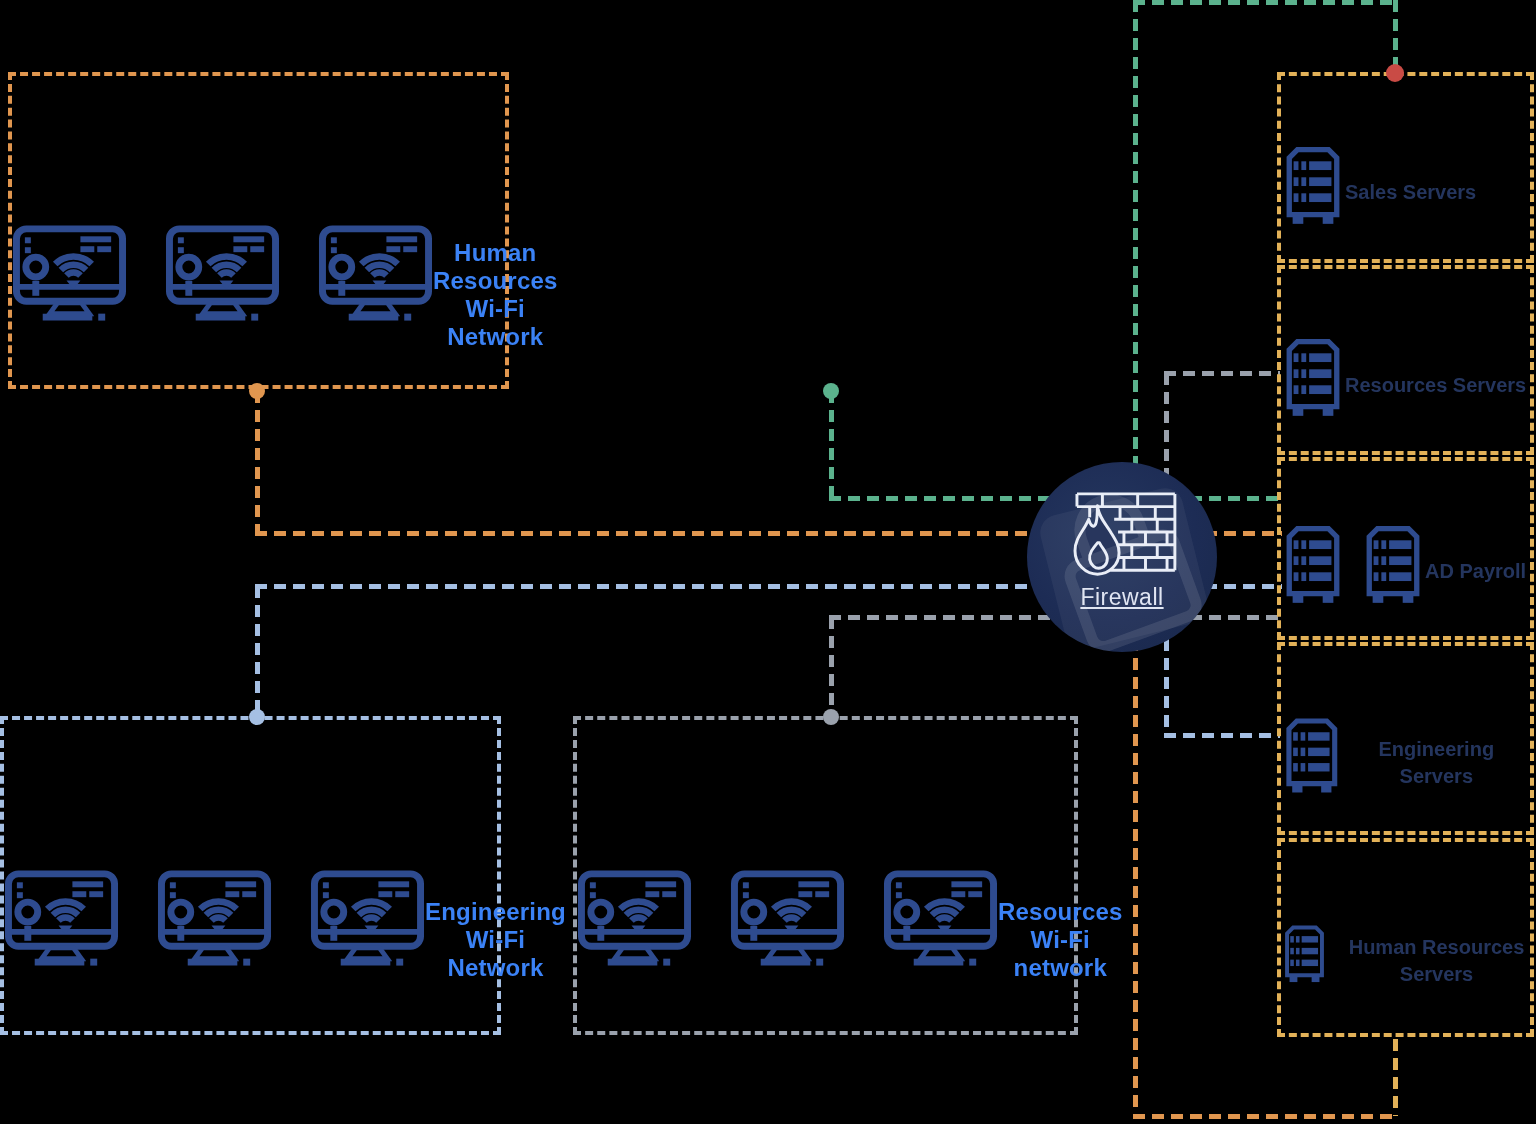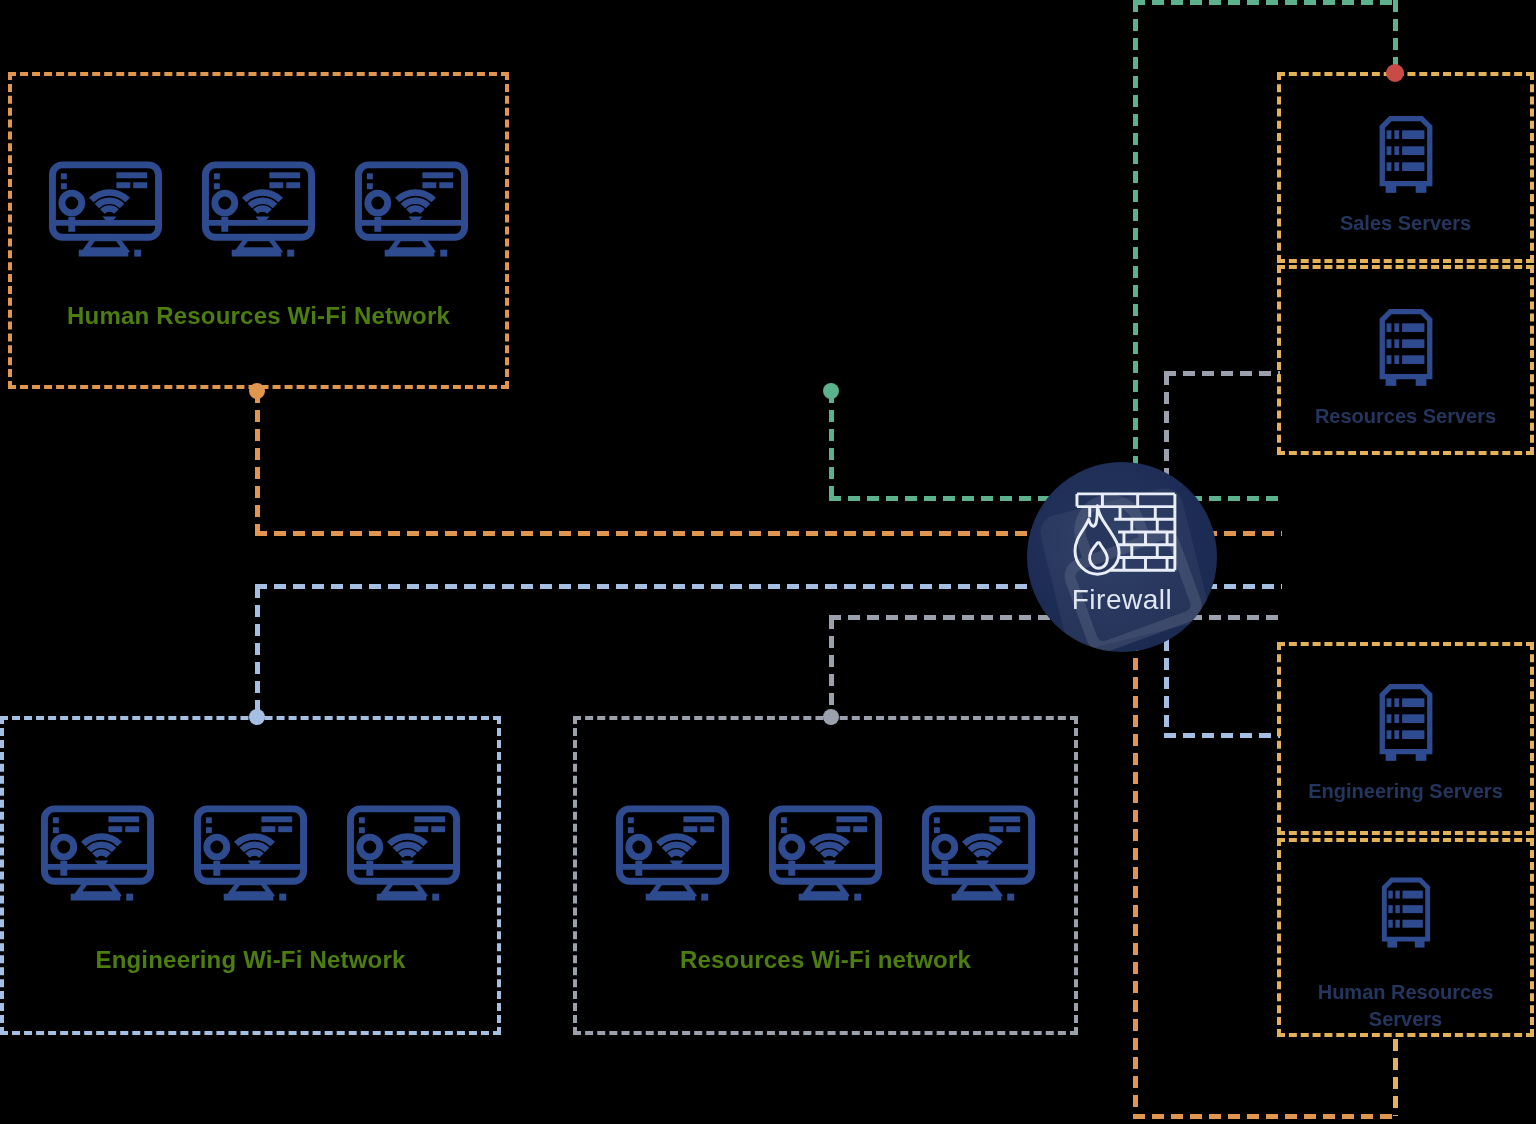--- a/index.html
+++ b/index.html
@@ -1,52 +1,52 @@
 <!DOCTYPE html>
 <html><head>
 <meta charset="utf-8">
 <style>
   html,body{margin:0;padding:0;background:#000;}
   #canvas{
     position:relative;width:1536px;height:1124px;background:#000;overflow:hidden;
     font-family:"Liberation Sans", sans-serif;
   }
   
-  .zone{position:absolute;border:4px dashed;z-index:2;display:flex;flex-direction:column;align-items:center;box-sizing:border-box;background:transparent;}
+  .zone{position:absolute;border:4px dashed;z-index:2;display:flex;flex-direction:row;align-items:center;box-sizing:border-box;background:transparent;}
   .zone.hr        {border-color:#e0964f;}
   .zone.sales     {border-color:#5bb28d;}
   .zone.engineering{border-color:#a5bfe3;}
   .zone.marketing {border-color:#9aa1ac;}
   .zone.servers   {border-color:#e2b158;}
 
   .wifi-box{padding-top:84px;}
   .icon-row{display:flex;gap:38px;}
   .wifi-label{
-    margin-top:44px;font-size:24px;font-weight:bold;color:#4d7c0f;letter-spacing:.2px;text-align:center;
+    margin-top:44px;font-size:24px;font-weight:bold;color:#3b82f6;letter-spacing:.2px;text-align:center;
   }
   .server-box{align-items:center;}
   .server-label{
     margin-top:12px;font-size:20px;font-weight:bold;color:#24355e;text-align:center;line-height:1.35;max-width:215px;
   }
 
   
   .hline{position:absolute;height:5px;z-index:1;background:repeating-linear-gradient(90deg,var(--c) 0 12px,transparent 12px 19px);}
   .vline{position:absolute;width:5px;z-index:1;background:repeating-linear-gradient(180deg,var(--c) 0 12px,transparent 12px 19px);}
 
   .dot{position:absolute;width:16px;height:16px;border-radius:50%;z-index:6;}
   .dot.red{width:18px;height:18px;}
 
   
   .firewall{
     position:absolute;left:1027px;top:462px;width:190px;height:190px;border-radius:50%;
     background:radial-gradient(circle at 42% 38%, #25375f 0%, #1d2c55 55%, #192849 100%);
     z-index:5;display:flex;flex-direction:column;align-items:center;overflow:hidden;
   }
   .firewall .fw-icon{margin-top:26px;}
-  .firewall .fw-label{color:#dfe4f2;font-size:28px;font-weight:400;margin-top:2px;letter-spacing:.5px;}
+  .firewall .fw-label{color:#dfe4f2;font-size:23px;font-weight:400;margin-top:2px;letter-spacing:.5px;text-decoration:underline;}
   .lock-mark{position:absolute;left:0;top:0;width:190px;height:190px;}
 
   .hidden-defs{position:absolute;width:0;height:0;overflow:hidden;}
 </style>
 </head>
 <body>
 
 <svg class="hidden-defs" aria-hidden="true">
   <defs>
     <symbol id="sym-monitor" viewBox="0 0 116 98">
@@ -205,20 +205,31 @@
     <div class="server-label">Sales Servers</div>
   </div>
 
   <div class="zone servers server-box" style="left:1277px;top:265px;width:257px;height:190px;padding-top:38px;">
     <svg width="64" height="84">
         <use href="#sym-server"></use>
       </svg>
     <div class="server-label">Resources Servers</div>
   </div>
 
+  <div class="zone servers server-box" style="left:1277px;top:457px;width:257px;height:183px;padding-top:34px;">
+    <div style="display:flex;gap:16px;">
+      <svg width="64" height="84">
+          <use href="#sym-server"></use>
+        </svg>
+      <svg width="64" height="84">
+          <use href="#sym-server"></use>
+        </svg>
+    </div>
+    <div class="server-label">AD Payroll</div>
+  </div>
 
   <div class="zone servers server-box" style="left:1277px;top:642px;width:257px;height:193px;padding-top:36px;">
     <svg width="64" height="84">
         <use href="#sym-server"></use>
       </svg>
     <div class="server-label">Engineering Servers</div>
   </div>
 
   <div class="zone servers server-box" style="left:1277px;top:838px;width:257px;height:199px;padding-top:34px;gap:15px;">
     <svg width="64" height="84">

